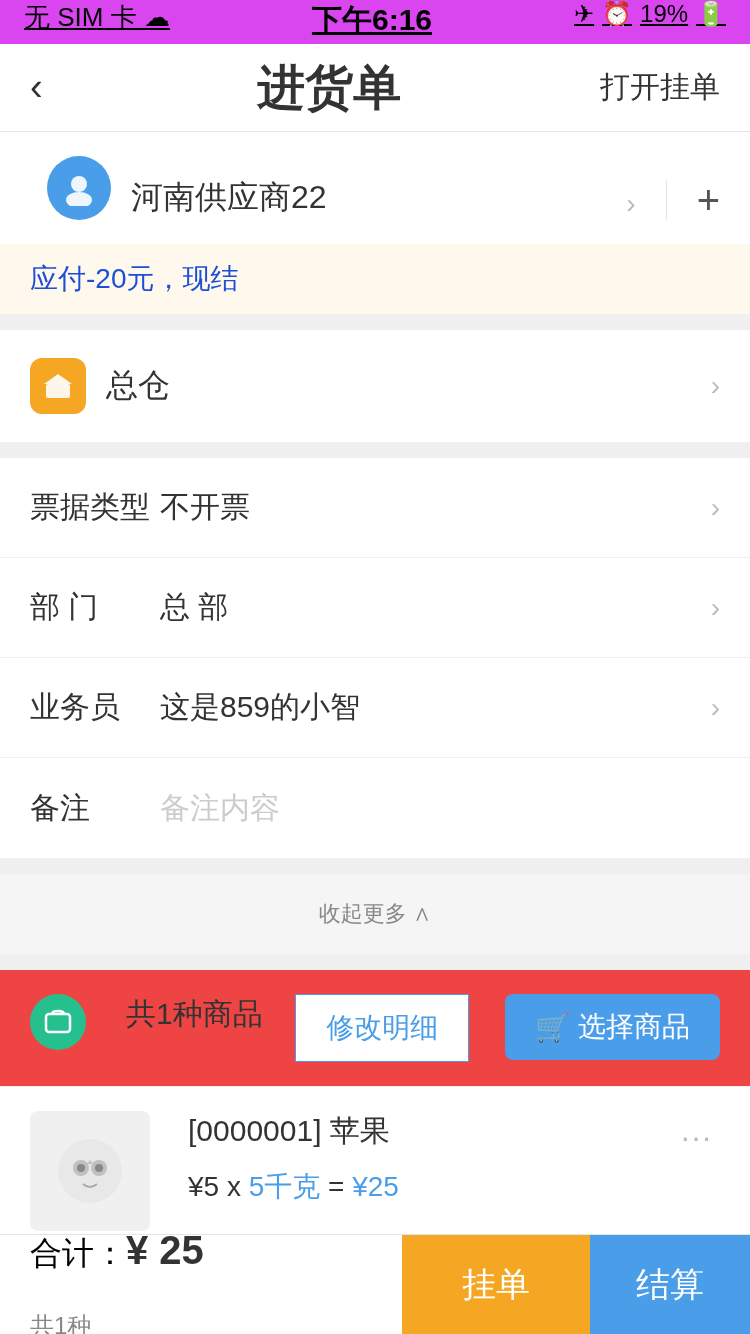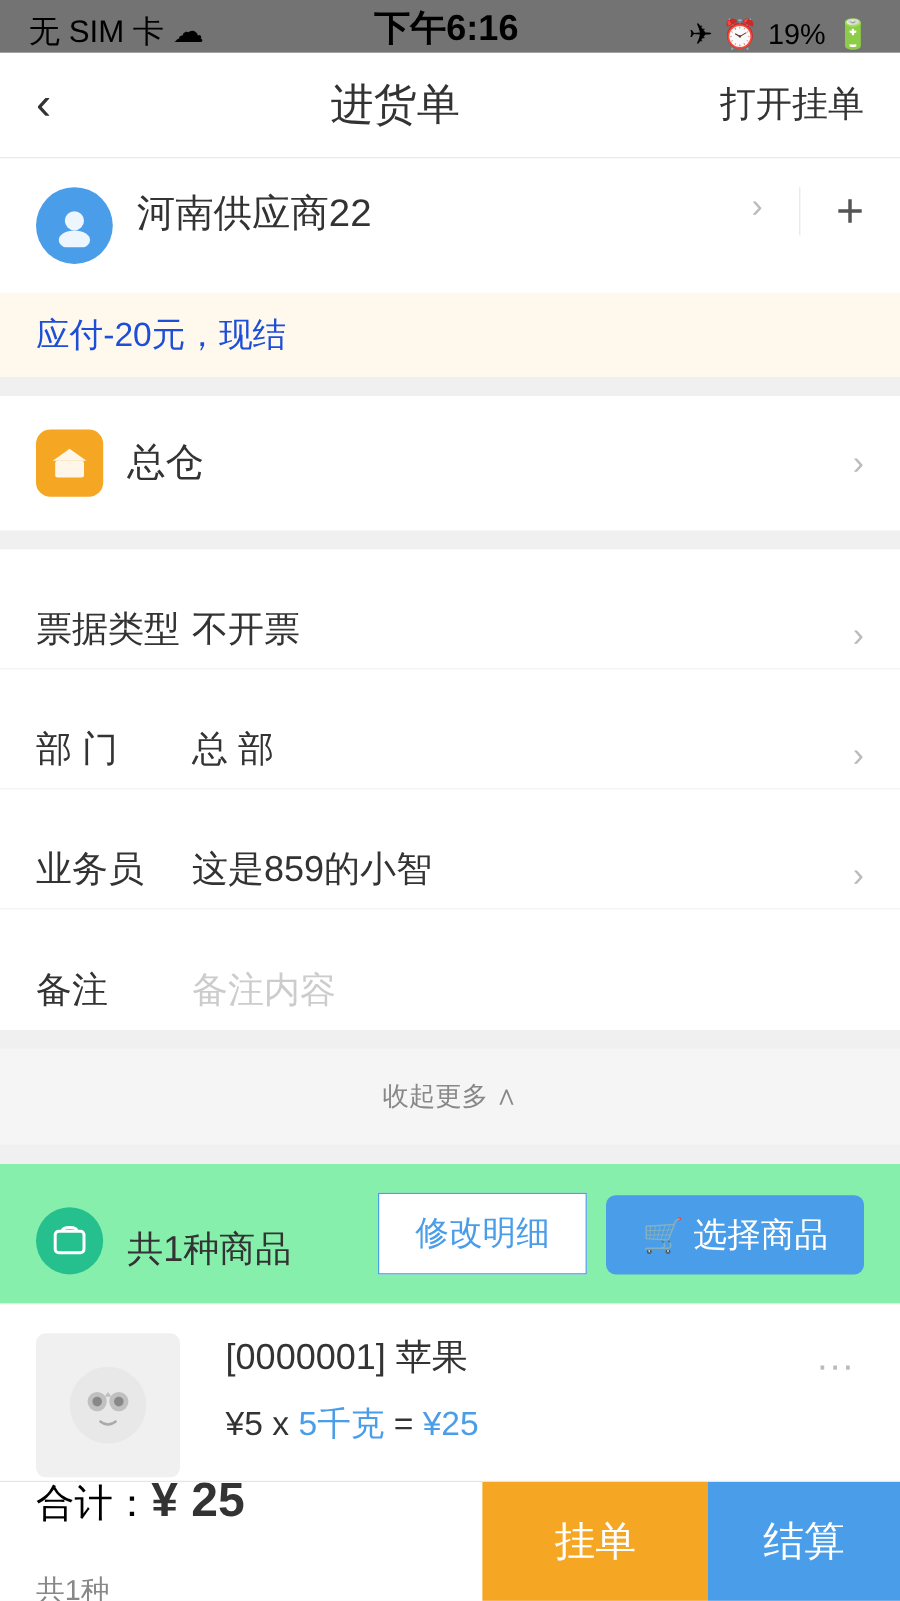--- a/index.html
+++ b/index.html
@@ -7,28 +7,29 @@
     body {
       font-family: -apple-system, "PingFang SC", "Helvetica Neue", sans-serif;
       background: #f0f0f0;
       width: 750px;
       min-height: 1334px;
       overflow-x: hidden;
       font-size: 32px;
     }
     
     .status-bar {
-      background: #737373;
+      background: #d946ef;
       height: 44px;
       display: flex;
-      align-items: flex-end;
+      align-items: flex-start;
       justify-content: space-between;
       padding: 0 24px;
       font-size: 26px;
       font-weight: 500;
+      text-decoration: underline;
     }
     .status-left { display: flex; align-items: center; gap: 10px; }
     .status-center { font-size: 30px; font-weight: 600; }
     .status-right { display: flex; align-items: center; gap: 8px; font-size: 24px; }
 
     
     .nav-bar {
       background: #fff;
       height: 88px;
       display: flex;
@@ -36,42 +37,43 @@
       justify-content: space-between;
       padding: 0 30px;
       border-bottom: 1px solid #e5e5e5;
     }
     .nav-back {
       font-size: 38px;
       color: #333;
       cursor: pointer;
     }
     .nav-title {
-      font-size: 36px;
-      font-weight: 400;
+      font-size: 48px;
+      font-weight: 700;
       color: #333;
       margin-left: 16px;
     }
     .nav-right {
       font-size: 30px;
       color: #333;
     }
 
     
     .section {
       background: #fff;
       margin-bottom: 16px;
     }
 
     
     .supplier-row {
       display: flex;
-      align-items: flex-start;
+      align-items: flex-end;
       padding: 24px 30px;
       border-bottom: none;
+      margin-left: 17px;
     }
     .supplier-avatar {
       width: 64px;
       height: 64px;
       border-radius: 50%;
       background: #4a9de8;
       display: flex;
       align-items: center;
       justify-content: center;
       color: white;
@@ -132,21 +134,21 @@
       color: #333;
     }
     .chevron-right {
       color: #bbb;
       font-size: 28px;
     }
 
     
     .form-row {
       display: flex;
-      align-items: flex-end;
+      align-items: center;
       padding: 12px 30px;
       height: 100px;
       background: #fff;
       border-bottom: 1px solid #f0f0f0;
     }
     .form-row:last-child {
       border-bottom: none;
     }
     .form-label {
       font-size: 30px;
@@ -176,25 +178,26 @@
       display: flex;
       align-items: center;
       justify-content: center;
       font-size: 22px;
       color: #888;
       margin-bottom: 16px;
     }
 
     
     .products-bar {
-      background: #86efac;
+      background: #ef4444;
       padding: 24px 30px;
       display: flex;
-      align-items: flex-end;
+      align-items: flex-start;
       margin-bottom: 1px;
+      gap: 20px;
     }
     .products-icon {
       width: 56px;
       height: 56px;
       border-radius: 50%;
       background: #26c08e;
       display: flex;
       align-items: center;
       justify-content: center;
       color: white;

